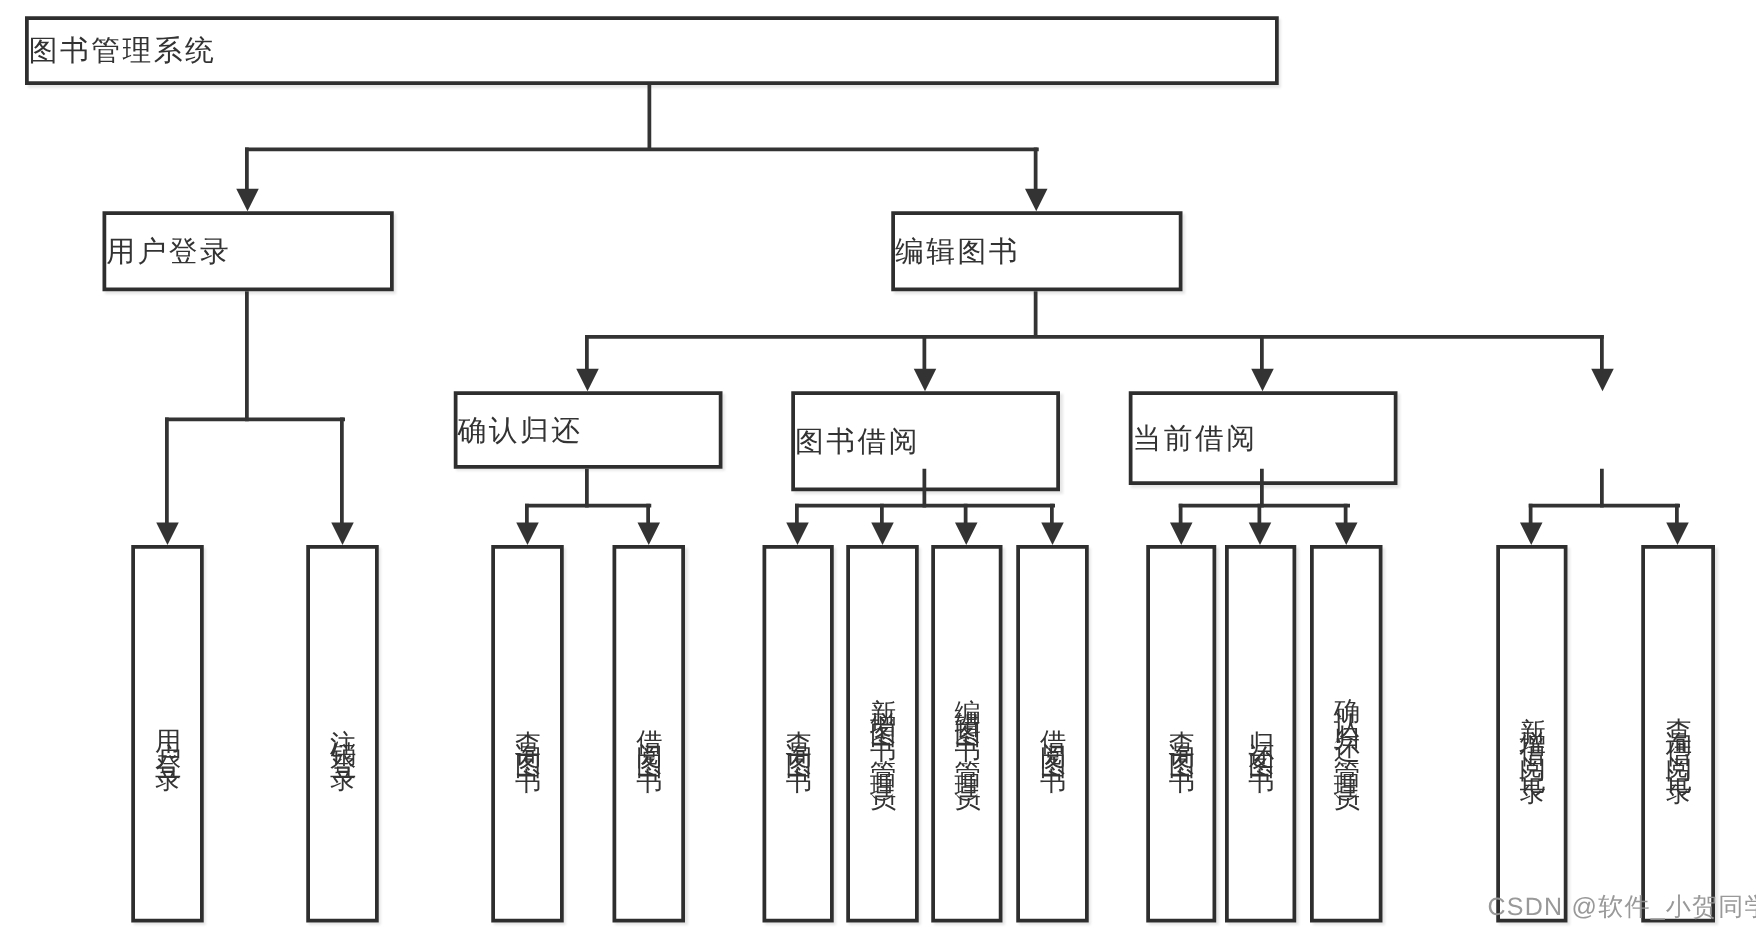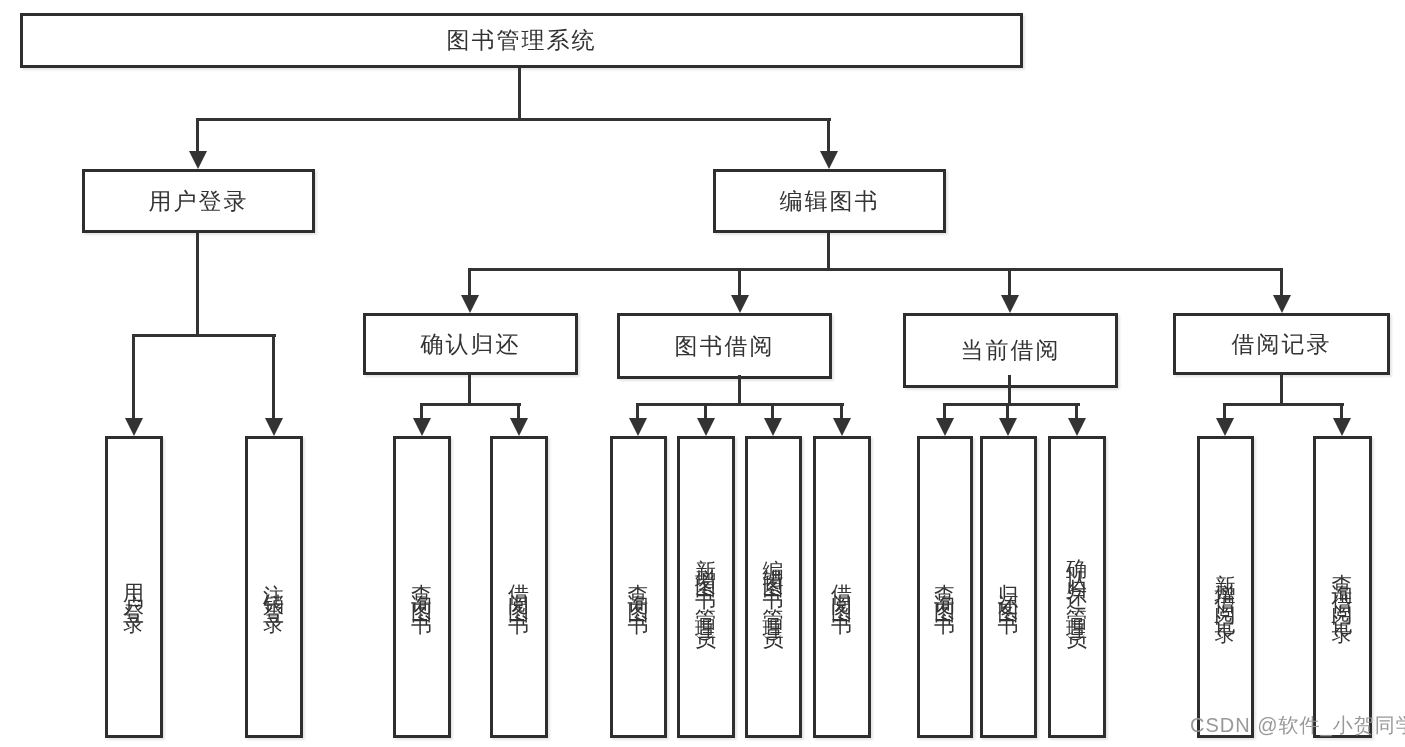--- a/index.html
+++ b/index.html
@@ -2,21 +2,21 @@
 <html><head>
 <meta charset="utf-8">
 <style>
   html,body{margin:0;padding:0;background:#fff;}
   #stage{
     position:relative;width:1405px;height:747px;background:#fff;overflow:hidden;
     font-family:"Liberation Sans","DejaVu Sans",sans-serif;
   }
   .node{
     position:absolute;box-sizing:border-box;border:3px solid #2e2e2e;background:#fff;
-    display:flex;align-items:center;justify-content:center;
+    display:flex;align-items:center;justify-content:flex-start;
     font-size:23px;letter-spacing:2px;color:#333;
     box-shadow:2px 2px 2px rgba(0,0,0,0.10);
   }
   .leaf{
     position:absolute;box-sizing:border-box;border:3px solid #2e2e2e;background:#fff;
     top:436px;height:302px;
     display:flex;align-items:center;justify-content:center;
     box-shadow:2px 2px 2px rgba(0,0,0,0.10);
   }
   .leaf span{
@@ -47,28 +47,25 @@
   <div class="node" style="left:82px;top:169px;width:233px;height:64px">
     <span>用户登录</span>
   </div>
   <div class="node" style="left:713px;top:169px;width:233px;height:64px">
     <span>编辑图书</span>
   </div>
 
   <div class="node" style="left:363px;top:313px;width:215px;height:62px">
     <span>确认归还</span>
   </div>
-  <div class="node" style="left:617px;top:313px;width:215px;height:66px">
+  <div class="node" style="left:633px;top:313px;width:215px;height:80px">
     <span>图书借阅</span>
   </div>
   <div class="node" style="left:903px;top:313px;width:215px;height:75px">
     <span>当前借阅</span>
-  </div>
-  <div class="node" style="left:1173px;top:313px;width:217px;height:62px">
-    <span>借阅记录</span>
   </div>
 
   <div class="leaf" style="left:105px;width:58px">
     <span>用户登录</span>
   </div>
   <div class="leaf" style="left:245px;width:58px">
     <span>注销登录</span>
   </div>
   <div class="leaf" style="left:393px;width:58px">
     <span>查询图书</span>

